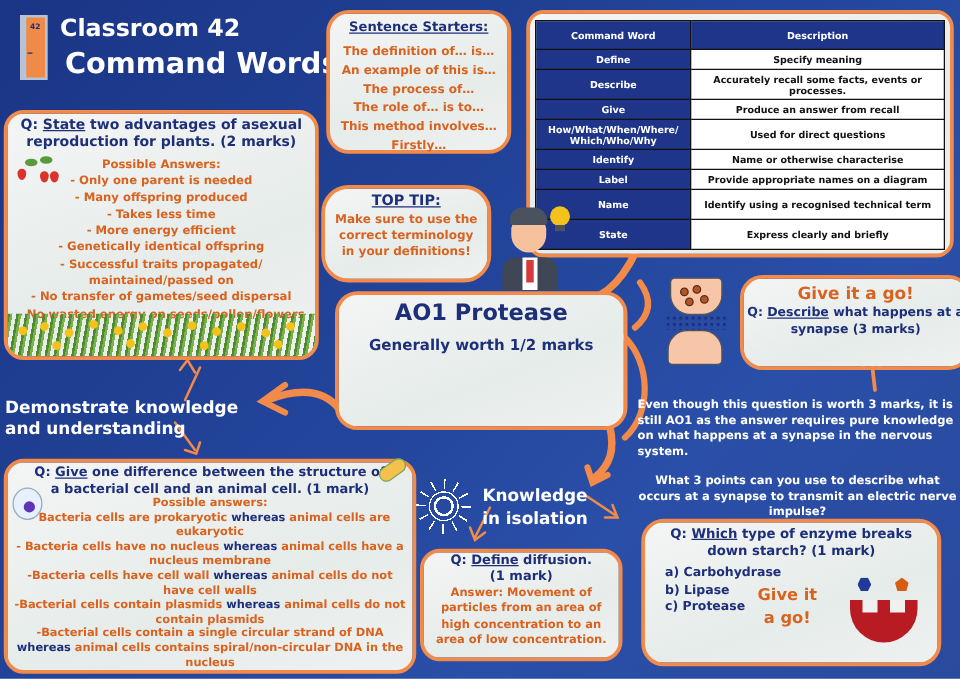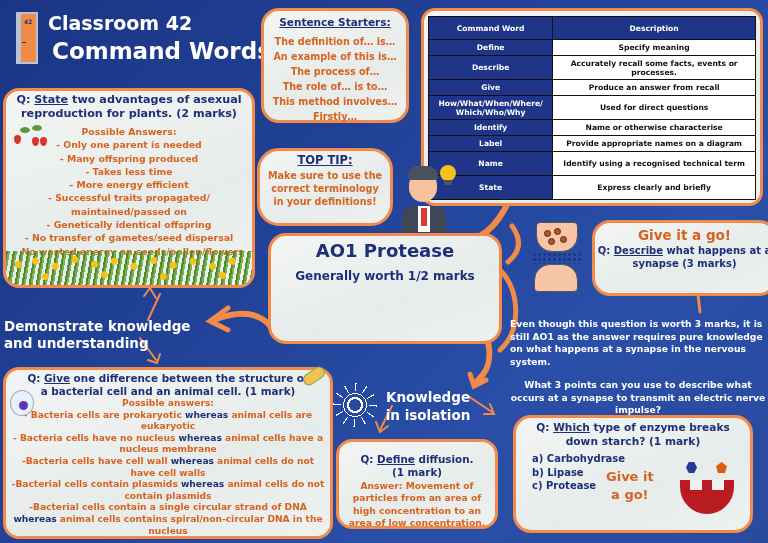--- a/index.html
+++ b/index.html
@@ -106,21 +106,21 @@
   
   #iso { position: absolute; left: 378px; top: 388px; font-size: 13.5px; font-weight: bold; line-height: 18px; text-align: center; width: 100px; }
   .burst { position: absolute; left: 332px; top: 382px; width: 46px; height: 46px; border-radius: 50%;
     background: radial-gradient(circle, transparent 6px, #fff 6px 8px, transparent 8px 11px, #fff 11px 12px, transparent 12px); }
   .burst::before { content: ""; position: absolute; inset: 0; border-radius: 50%;
     background: repeating-conic-gradient(#fff 0 4deg, transparent 4deg 30deg);
     -webkit-mask: radial-gradient(circle, transparent 14px, #000 14px 22px, transparent 22px);
     mask: radial-gradient(circle, transparent 14px, #000 14px 22px, transparent 22px); }
 
   
-  #define { left: 336px; top: 439px; width: 162px; height: 90px; border-radius: 16px; font-size: 9.2px; line-height: 12.4px; padding-top: 11px; }
+  #define { left: 336px; top: 439px; width: 162px; height: 90px; border-radius: 16px; font-size: 9.2px; line-height: 12.4px; padding-top: 0; }
   #define .q { font-size: 10.4px; line-height: 13.4px; }
 
   
   #synapse-card { left: 592px; top: 220px; width: 185px; height: 76px; border-radius: 18px; padding-top: 3px; }
   #synapse-card .h { font-size: 13.5px; line-height: 18px; }
   #synapse-card .q { font-size: 10px; line-height: 13px; }
   .syn { position: absolute; left: 532px; top: 222px; width: 52px; height: 70px; }
   .syn .top { position: absolute; left: 4px; top: 0; width: 42px; height: 30px; background: #f7c6a9; border: 1.5px solid #555; border-radius: 4px 4px 16px 16px; }
   .syn .ves { position: absolute; width: 7px; height: 7px; background: #b0562a; border: 1px solid #5a2a10; border-radius: 50%; }
   .syn .bot { position: absolute; left: 2px; top: 42px; width: 44px; height: 28px; background: #f7c6a9; border: 1.5px solid #555; border-radius: 16px 16px 4px 4px; }
@@ -240,22 +240,22 @@
 
 <div class="card" id="state">
   <div class="q navy">
     <span>Q: </span><span class="u">State</span><span> two advantages of asexual reproduction for plants. (2 marks)</span>
   </div>
   <div class="ans orange">Possible Answers:</div>
   <div class="ans orange">- Only one parent is needed</div>
   <div class="ans orange">- Many offspring produced</div>
   <div class="ans orange">- Takes less time</div>
   <div class="ans orange">- More energy efficient</div>
+  <div class="ans orange">- Genetically identical offspring</div>
   <div class="ans orange" style="padding:0 40px">- Successful traits propagated/ maintained/passed on</div>
-  <div class="ans orange">- Genetically identical offspring</div>
   <div class="ans orange">- No transfer of gametes/seed dispersal</div>
   <div class="ans orange">- No wasted energy on seeds/pollen/flowers</div>
   <div class="berries">
     <span class="leaf" style="left:6px;top:0"></span>
       <span class="leaf" style="left:18px;top:-2px"></span>
     <span class="berry" style="left:0;top:8px"></span>
       <span class="berry" style="left:18px;top:10px"></span>
       <span class="berry" style="left:26px;top:10px"></span>
   </div>
   <div class="flowers"></div>

